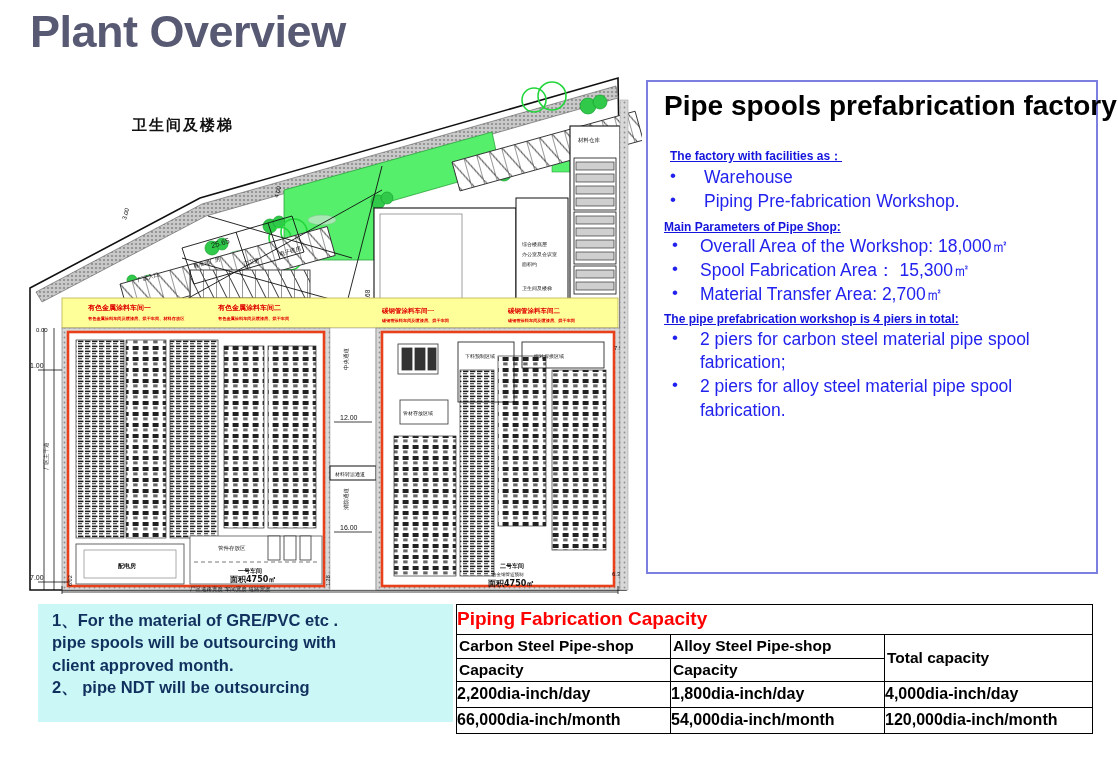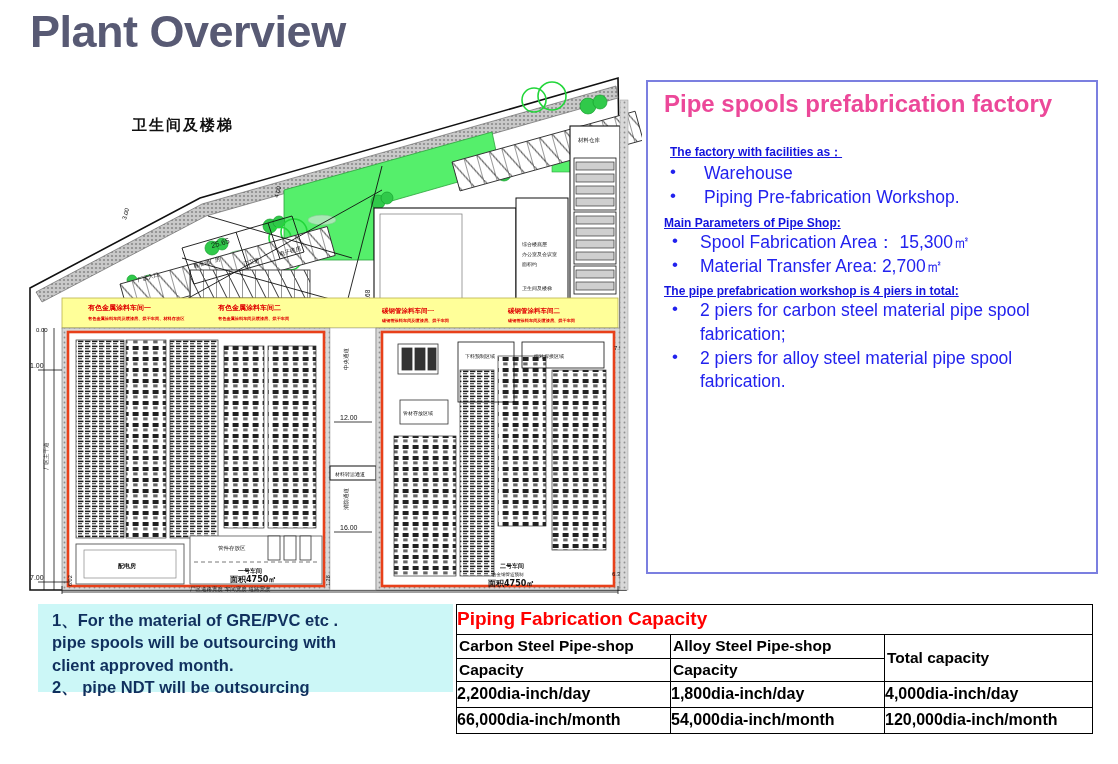--- a/index.html
+++ b/index.html
@@ -37,21 +37,21 @@
   
   #info-panel{
     position:absolute; left:646px; top:80px;
     width:452px; height:494px;
     border:2px solid #7b7fe0;
     background:#ffffff;
     box-sizing:border-box;
     padding:6px 10px 4px 10px;
   }
   #panel-heading{
-    color:#ec4899; font-weight:bold; font-size:24px;
+    color:#000000; font-weight:bold; font-size:28px;
     margin:2px 0 0 6px; white-space:nowrap;
   }
   .sec-head{
     color:#1414dd; font-weight:bold; font-size:12px;
     margin:0 0 1px 6px;
     text-decoration:underline;
   }
   #facilities-head{margin-top:26px;margin-left:12px;}
   .blist{list-style:none;margin:0 0 6px 0;padding:0;}
   .blist li{
@@ -61,21 +61,21 @@
   .blist li::before{
     content:"\2022"; position:absolute; left:12px; top:-1px;
     color:#2222ee; font-size:17px;
   }
   .blist.indent2 li{padding-left:42px;}
   .blist.indent2 li::before{left:14px;}
 
   
   #note-box{
     position:absolute; left:38px; top:604px;
-    width:415px; height:88px;
+    width:415px; height:118px;
     background:#ccf7f7;
     padding:6px 10px 0 14px;
     box-sizing:border-box;
   }
   #note-box p{
     margin:0 0 1px 0;
     color:#10305e; font-weight:bold; font-size:16.5px;
     line-height:1.29;
   }
 
@@ -356,20 +356,21 @@
   <div id="panel-heading">Pipe spools prefabrication factory</div>
 
   <div class="sec-head" id="facilities-head">The factory with facilities as：</div>
   <ul class="blist">
     <li>Warehouse</li>
     <li>Piping Pre-fabrication Workshop.</li>
   </ul>
 
   <div class="sec-head">Main Parameters of Pipe Shop:</div>
   <ul class="blist indent2">
+    <li>Overall Area of the Workshop: 18,000㎡</li>
     <li>Spool Fabrication Area：  15,300㎡</li>
     <li>Material Transfer Area: 2,700㎡</li>
   </ul>
 
   <div class="sec-head" style="margin-top:6px;line-height:1.2;">The pipe prefabrication workshop is 4 piers in total:</div>
   <ul class="blist indent2">
     <li>2 piers for carbon steel material pipe spool fabrication;</li>
     <li>2 piers for alloy steel material pipe spool fabrication.</li>
   </ul>
 </div>

